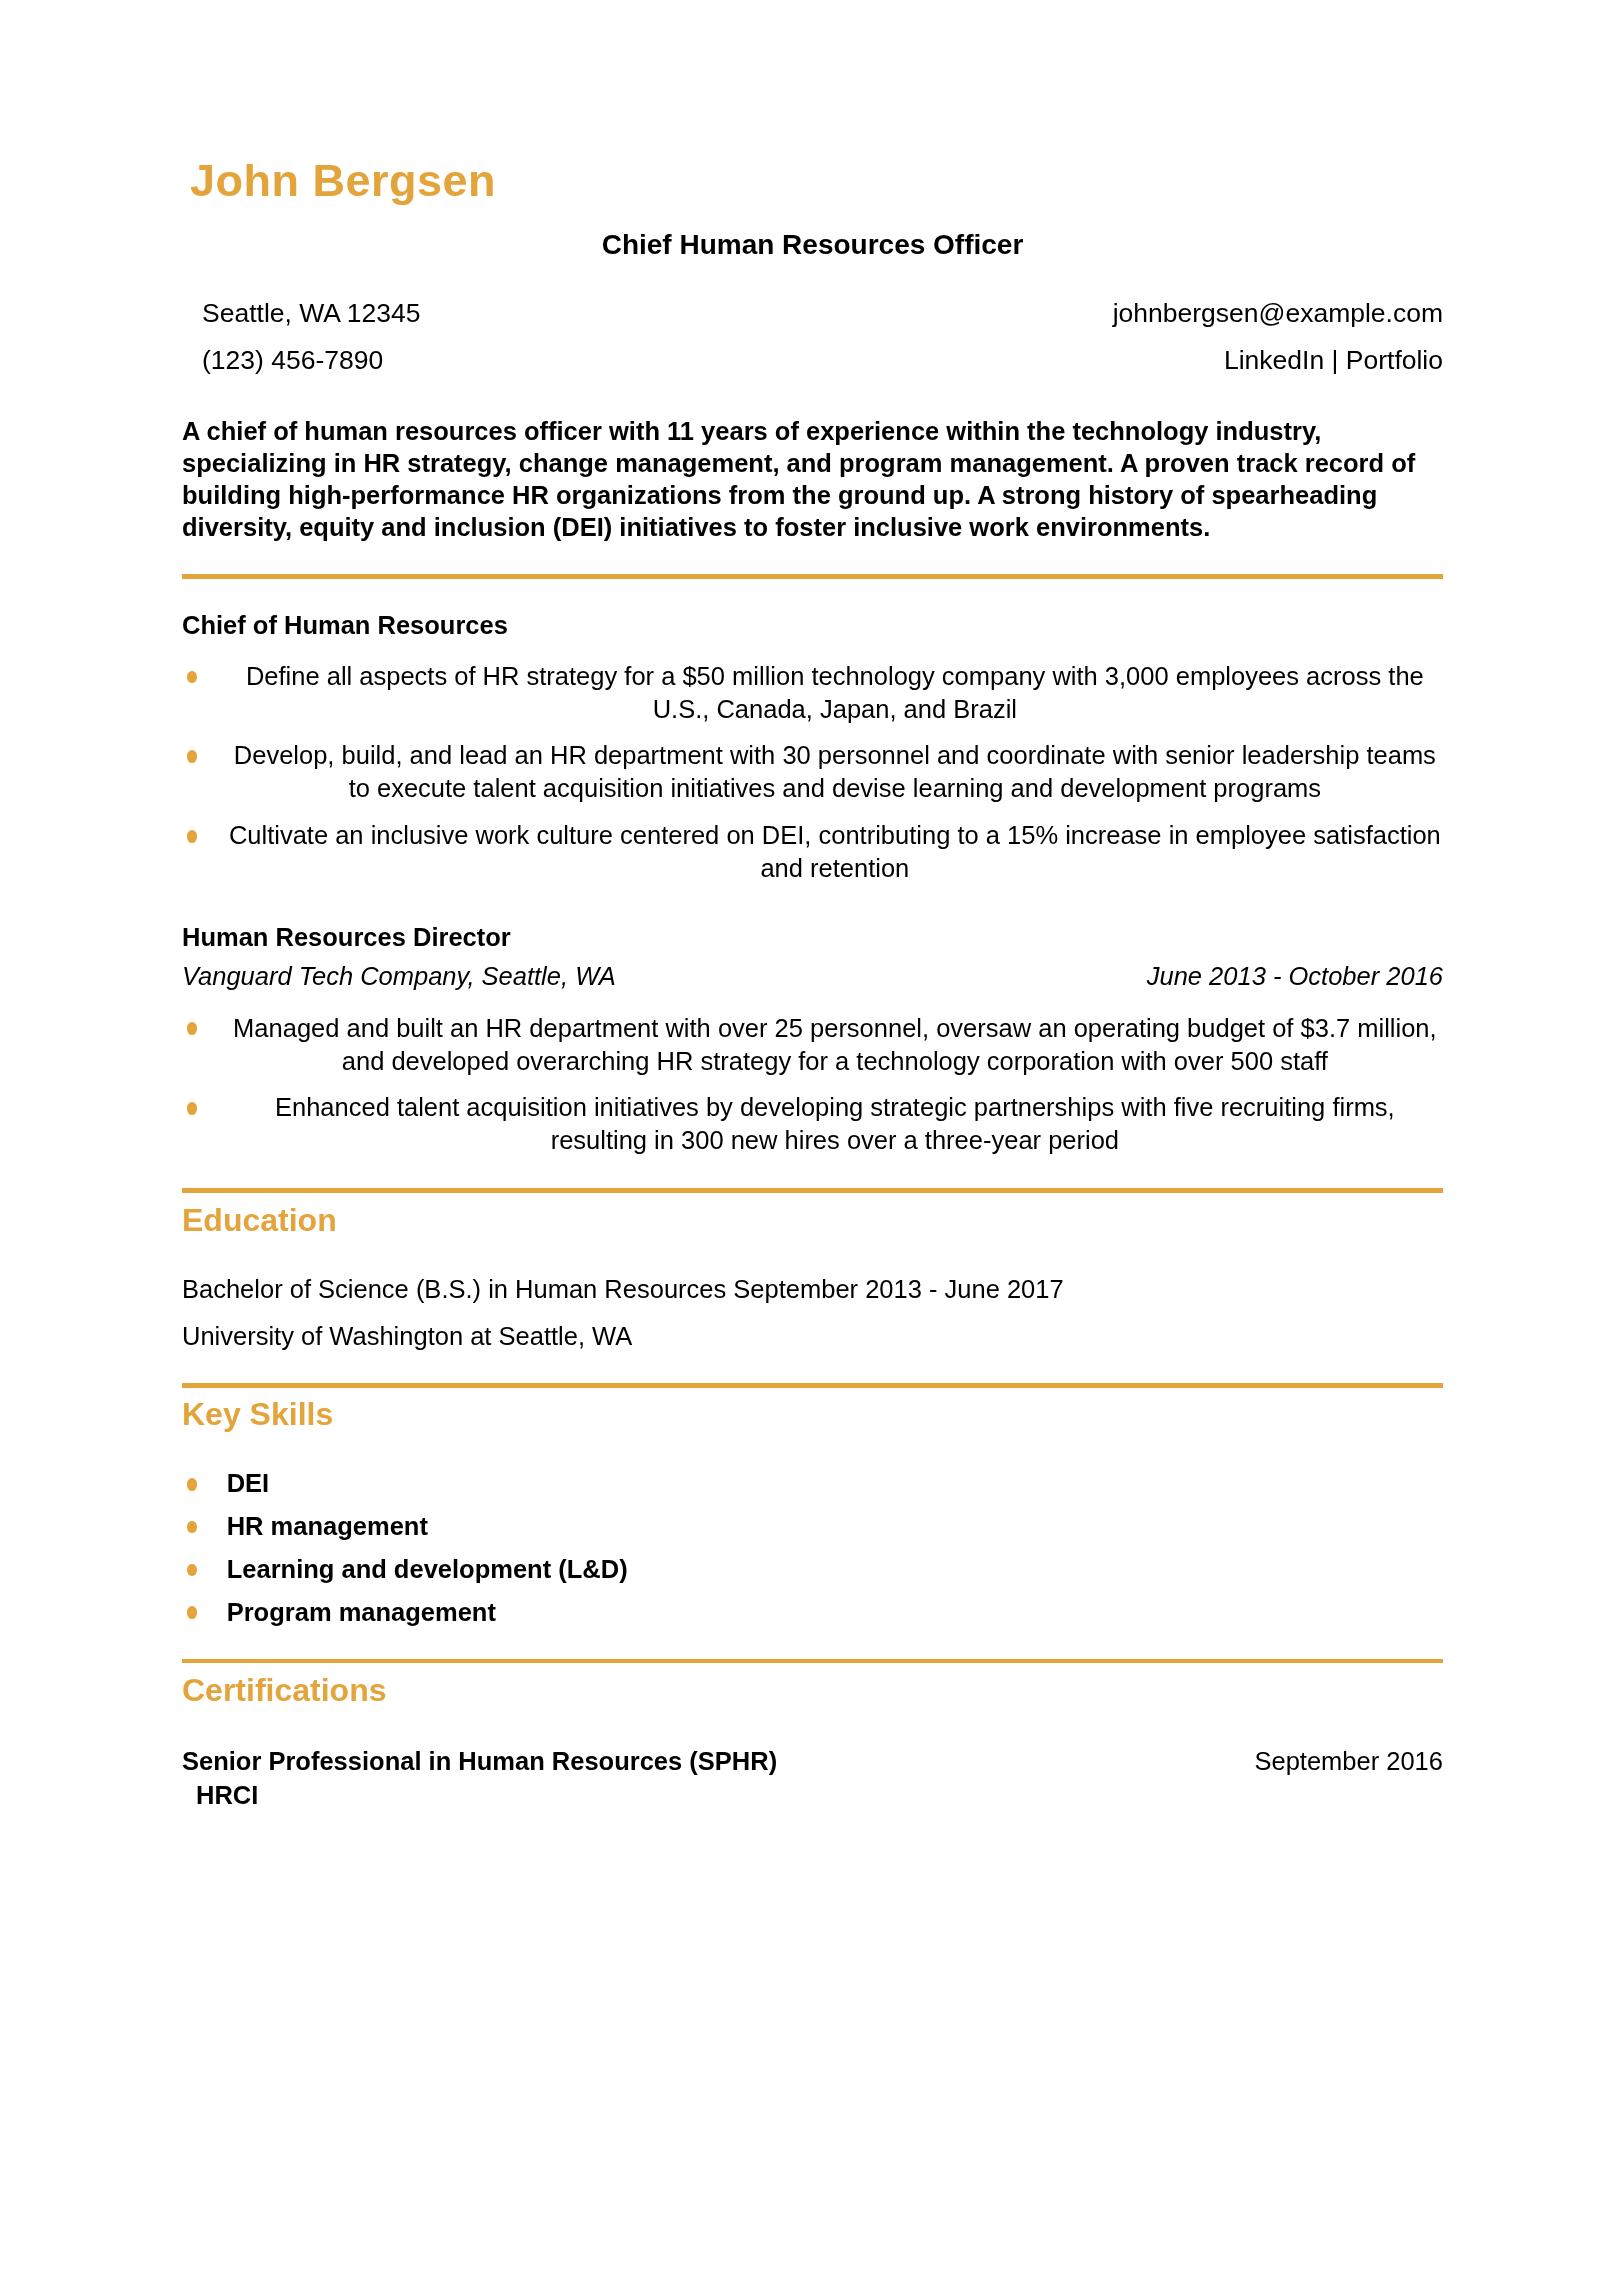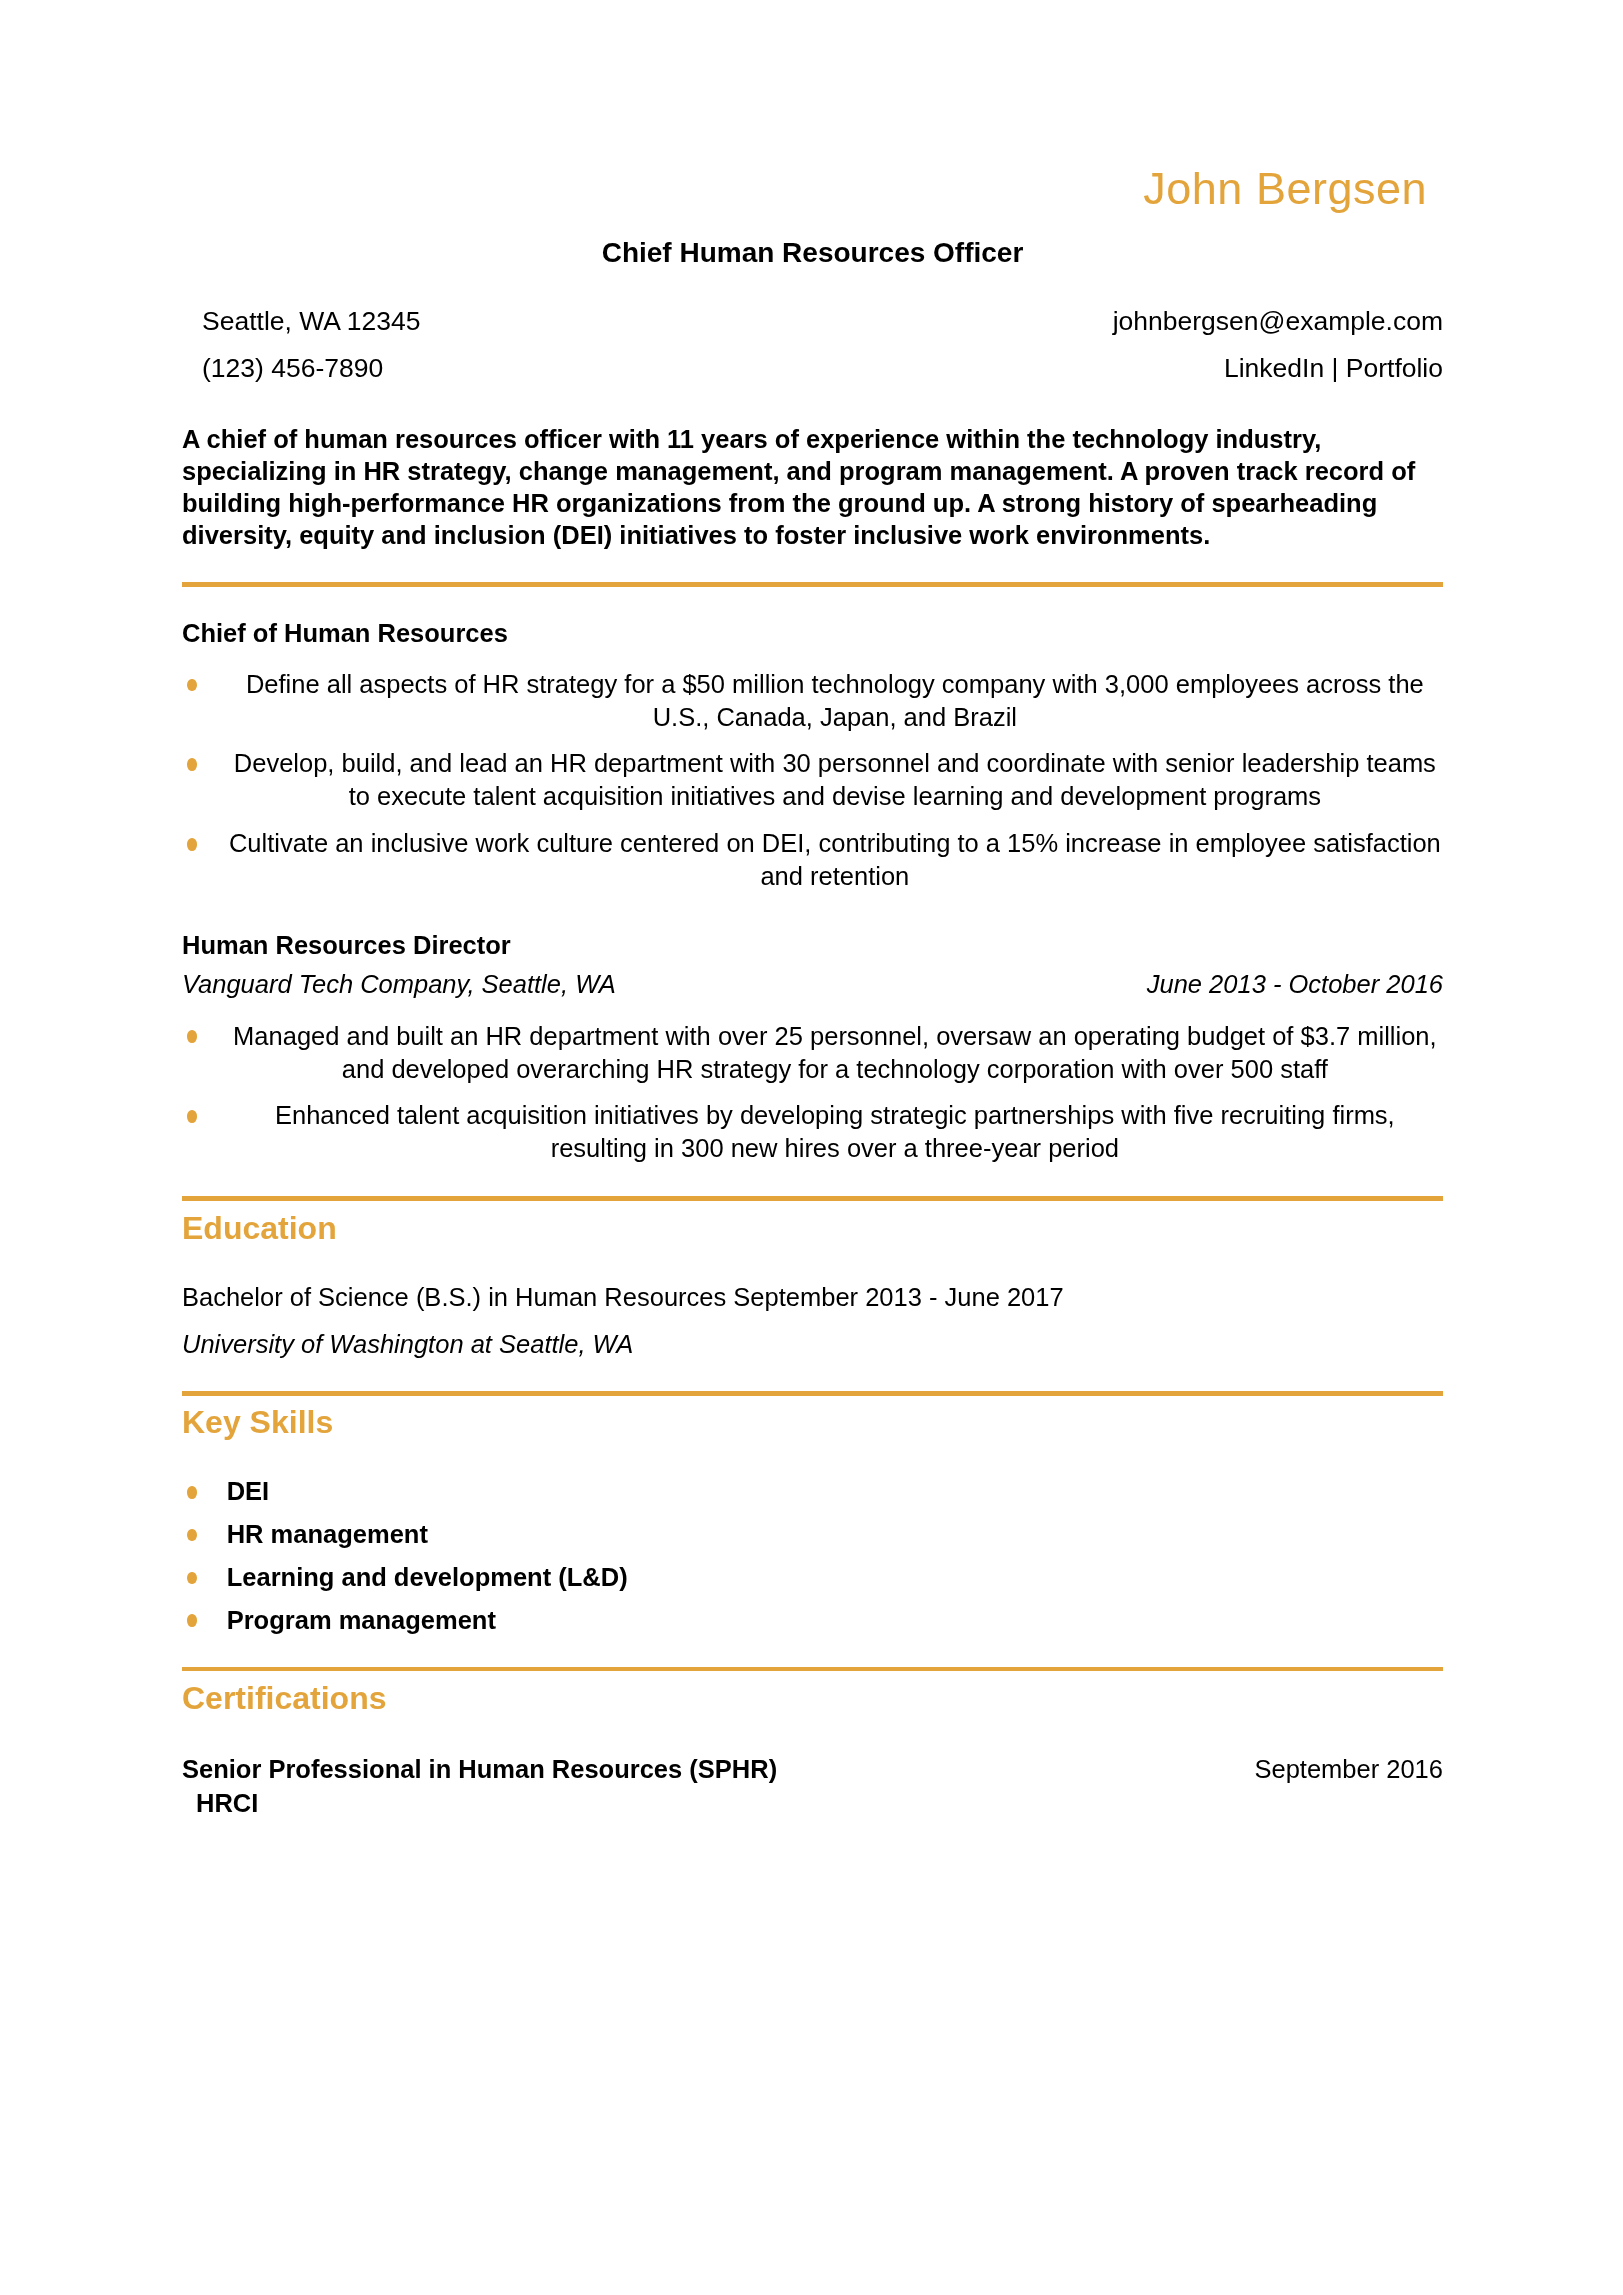--- a/index.html
+++ b/index.html
@@ -12,24 +12,24 @@
   .page {
     width: 1623px;
     height: 2296px;
     padding: 147px 180px 59px 182px;
     background: #ffffff;
     overflow: hidden;
   }
 
   
   .name {
-    margin: 16px;
-    text-align: right;
+    margin: 8px;
+    text-align: left;
     font-size: 45px;
-    font-weight: normal;
+    font-weight: bold;
     line-height: 1.15;
     color: var(--accent);
     letter-spacing: 0.5px;
   }
   .headline {
     margin-top: 22px;
     text-align: center;
     font-size: 28px;
     font-weight: bold;
     line-height: 1.15;
@@ -103,21 +103,21 @@
     height: 12.7px;
     border-radius: 50%;
     background: var(--accent);
     margin: 10.8px 0 0 4.9px;
   }
   .li-text { margin-left: 30px; }
 
   
   .edu-line { font-size: 25.5px; line-height: 1.2; }
   .edu-line.first { margin-top: 35px; }
-  .edu-line.second { margin-top: 16.7px; font-style: italic; }
+  .edu-line.second { margin-top: 16.7px; }
 
   
   ul.skills {
     list-style: none;
     margin: 35px 0 0 0;
     padding: 0;
   }
   ul.skills li {
     display: flex;
     align-items: flex-start;

